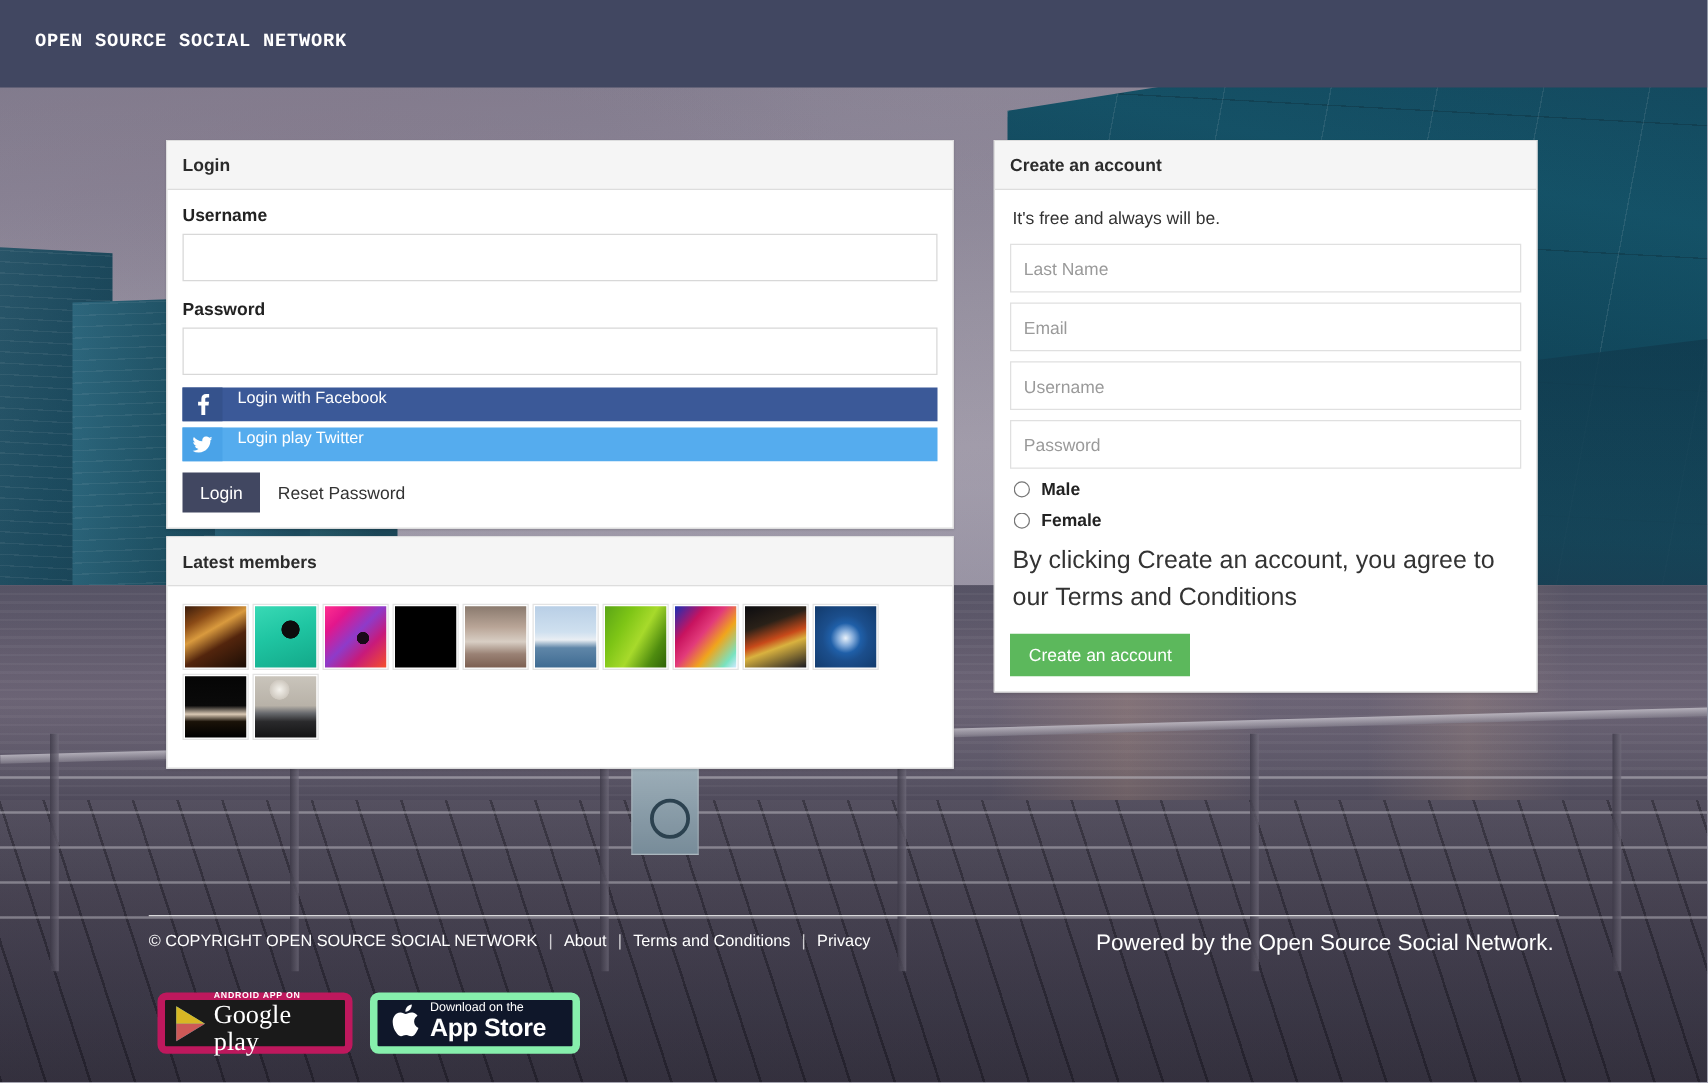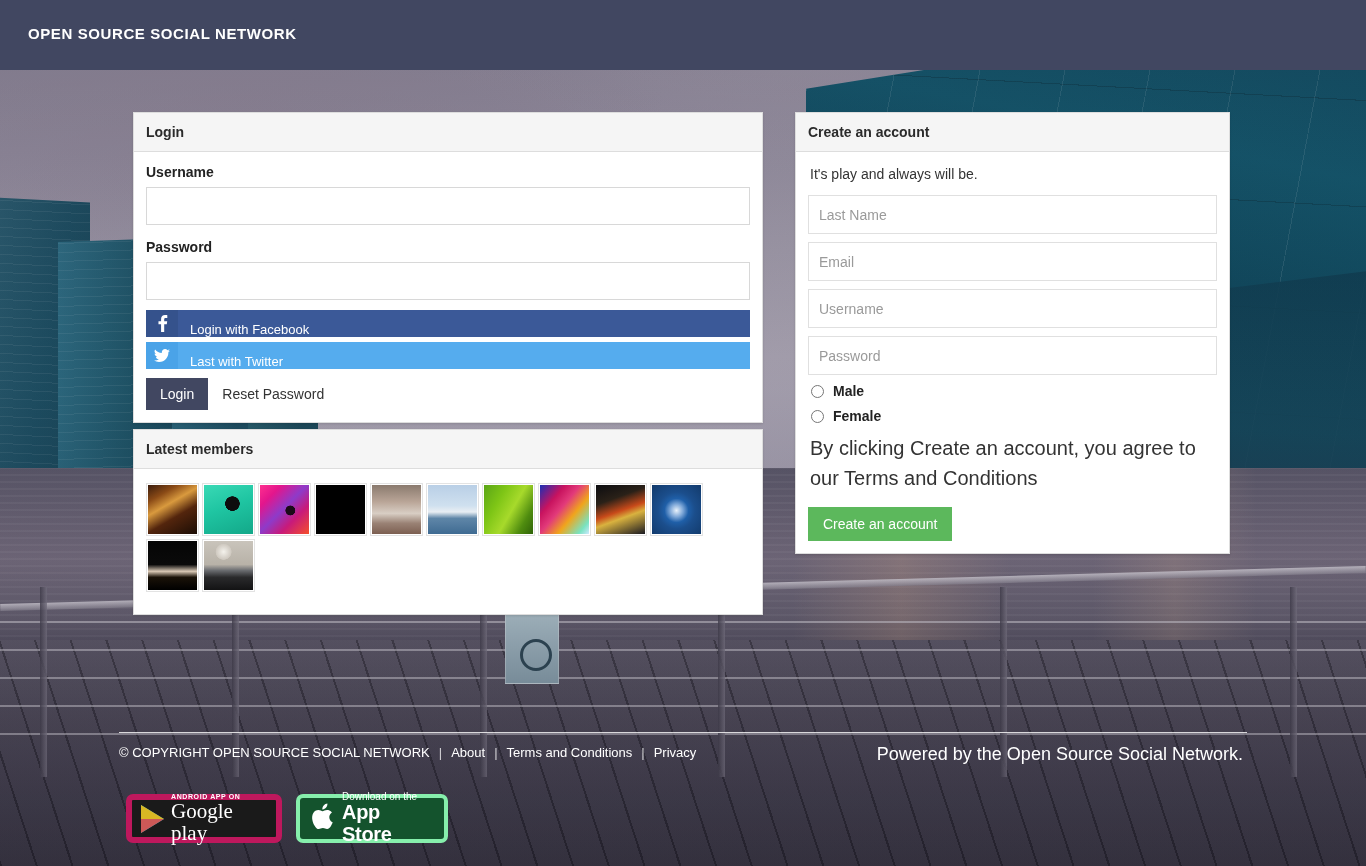--- a/index.html
+++ b/index.html
@@ -124,20 +124,21 @@
     width: 1366px; height: 70px;
     background: #414761;
     z-index: 20;
   }
   .brand {
     position: absolute; left: 28px; top: 25px;
     color: #ffffff;
     font-size: 15px;
     font-weight: bold;
     letter-spacing: 0.6px;
+    font-family: Liberation Mono, monospace;
   }
 
   
   .panel {
     position: absolute;
     background: #ffffff;
     border: 1px solid #dddddd;
     box-shadow: 0 1px 2px rgba(0,0,0,.12);
     z-index: 10;
   }
@@ -161,21 +162,21 @@
     display: block; width: 100%; height: 38px;
     border: 1px solid #d8d8d8; background: #fff;
     padding: 6px 10px; font-size: 14px; color: #444;
     font-family: "Liberation Sans", sans-serif;
     outline: none;
   }
   .txt-input::placeholder { color: #8d8d8d; }
   .gap { height: 14px; }
 
   .social-btn {
-    display: flex; align-items: flex-end;
+    display: flex; align-items: flex-start;
     width: 100%; height: 27px;
     margin-bottom: 5px;
     color: #fff; font-size: 13px;
     cursor: pointer; border: none; padding: 0;
     font-family: "Liberation Sans", sans-serif;
     text-align: left;
   }
   .social-btn .ico {
     width: 32px; height: 27px;
     display: flex; align-items: center; justify-content: center;
@@ -255,21 +256,21 @@
   }
   .powered a { color: #ffffff; text-decoration: none; cursor: pointer; }
 
   .store-row { position: absolute; left: 7px; top: 62px; display: flex; gap: 14px; }
   .badge {
     background: #000; border-radius: 7px;
     display: flex; align-items: center; cursor: pointer;
     border: 6px solid #be185d;
   }
   .badge-gp { width: 156px; height: 49px; padding: 0 9px; background: #1a1a1a; }
-  .badge-as { width: 152px; height: 49px; padding: 0 10px; background: #14532d; border: 4px solid #86efac; }
+  .badge-as { width: 168px; height: 49px; padding: 0 10px; background: #0f172a; border: 6px solid #86efac; }
   .gp-tri {
     width: 0; height: 0; flex: 0 0 auto;
     border-left: 23px solid #39c6ef;
     border-top: 14px solid transparent;
     border-bottom: 14px solid transparent;
     margin-right: 7px;
     position: relative;
   }
   .gp-tri::before {
     content:""; position:absolute; left:-23px; top:-14px;
@@ -349,21 +350,21 @@
         </span>
         <span class="lbl">Login with Facebook</span>
       </button>
 
       <button class="social-btn tw">
         <span class="ico">
           <svg width="16" height="14" viewBox="0 0 16 14" aria-hidden="true">
             <path fill="#ffffff" d="M16 1.66c-.59.26-1.22.44-1.89.52.68-.41 1.2-1.05 1.44-1.82-.63.38-1.34.65-2.09.8A3.28 3.28 0 0 0 11.07 0C9.26 0 7.79 1.47 7.79 3.28c0 .26.03.51.08.75A9.32 9.32 0 0 1 1.11.6a3.27 3.27 0 0 0 1.02 4.38c-.54-.02-1.05-.17-1.49-.41v.04c0 1.59 1.13 2.92 2.63 3.22-.28.07-.57.11-.87.11-.21 0-.41-.02-.61-.06a3.29 3.29 0 0 0 3.06 2.28 6.58 6.58 0 0 1-4.07 1.4c-.27 0-.53-.01-.78-.05a9.29 9.29 0 0 0 5.03 1.47c6.04 0 9.34-5 9.34-9.34l-.01-.42A6.6 6.6 0 0 0 16 1.66z"></path>
           </svg>
         </span>
-        <span class="lbl">Last with Twitter</span>
+        <span class="lbl">Login play Twitter</span>
       </button>
 
       <div class="login-row">
         <button class="btn-login">Login</button>
         <a class="link-reset">Reset Password</a>
       </div>
     </div>
   </div>
 
   <div class="panel" id="members-panel">
@@ -406,21 +407,21 @@
           <a class="member-thumb">
             <span style="background: radial-gradient(circle at 40% 22%, rgb(244, 242, 236) 0%, rgb(207, 201, 192) 16%, rgba(0, 0, 0, 0) 17%), linear-gradient(rgb(201, 196, 187) 0%, rgb(184, 178, 168) 48%, rgb(106, 108, 112) 60%, rgb(42, 42, 44) 74%, rgb(19, 19, 20) 100%);"></span>
           </a>
         </div>
     </div>
   </div>
 
   <div class="panel" id="register-panel">
     <div class="panel-head">Create an account</div>
     <div class="panel-body">
-      <div class="reg-note">It's play and always will be.</div>
+      <div class="reg-note">It's free and always will be.</div>
       <div id="register-fields">
           <input class="reg-input" type="text" placeholder="Last Name" style="">
           <input class="reg-input" type="text" placeholder="Email" style="">
           <input class="reg-input" type="text" placeholder="Username" style="">
           <input class="reg-input" type="password" placeholder="Password" style="">
         </div>
 
       <div class="radio-row">
         <input type="radio" name="gender" id="r-male" style="">
         <label for="r-male">Male</label>

